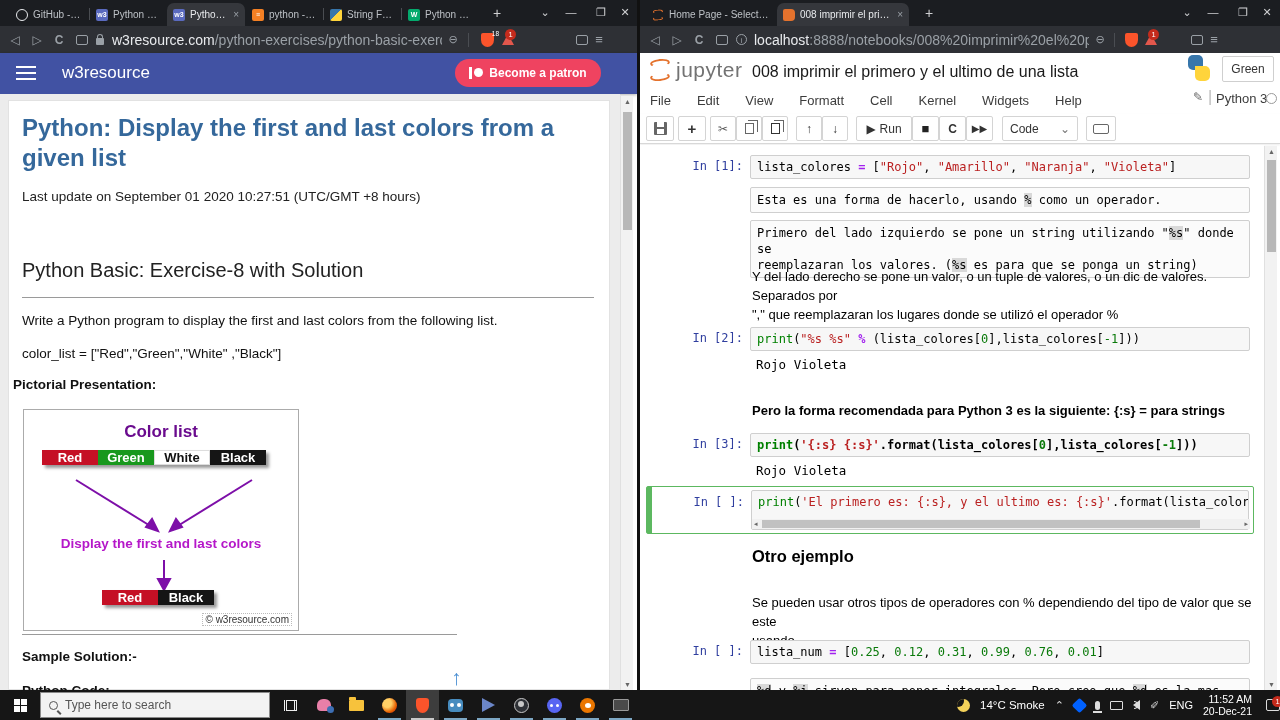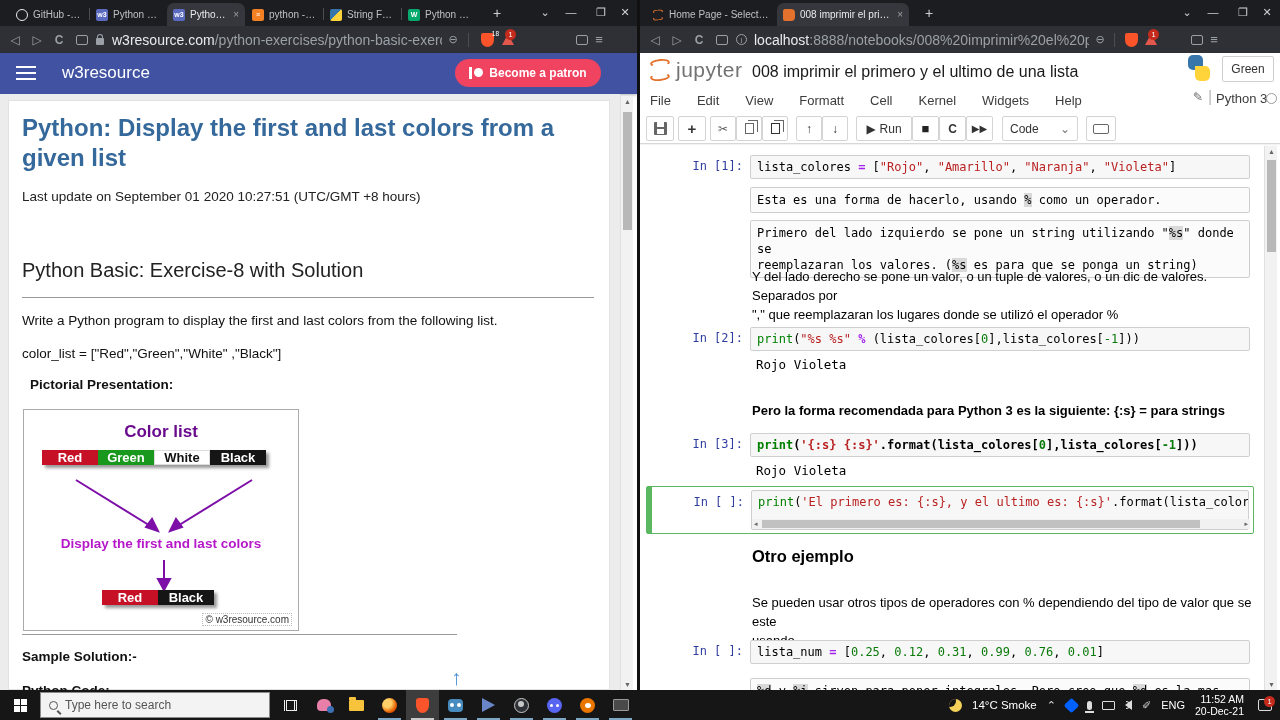--- a/index.html
+++ b/index.html
@@ -107,21 +107,21 @@
   .winlogo{width:13px;height:13px;display:grid;grid-template-columns:6px 6px;grid-template-rows:6px 6px;gap:1px;}
   .winlogo div{background:#fff;}
   .tsearch{width:230px;height:26px;background:#f3f3f3;border:1px solid #8a8a8a;display:flex;align-items:center;
            gap:7px;padding:0 8px;}
   .tsearch .mag{width:9px;height:9px;border:1.5px solid #555;border-radius:50%;position:relative;}
   .tsearch .mag::after{content:"";position:absolute;left:8px;top:8px;width:5px;height:1.5px;background:#555;transform:rotate(45deg);transform-origin:0 0;}
   .tsearch span{font-size:12px;color:#555;}
   .tbicon{width:33px;height:30px;display:flex;align-items:center;justify-content:center;position:relative;}
   .tbicon.focus{background:#3d3d3d;}
   .runline{position:absolute;bottom:0;left:5px;right:5px;height:2px;background:#7da7c4;}
-  .tray{margin-left:auto;display:flex;align-items:center;gap:10px;padding-right:8px;color:#fff;}
+  .tray{margin-left:auto;display:flex;align-items:center;gap:10px;padding-right:0;color:#fff;}
   .trayic{color:#ddd;font-size:11px;}
   .clock{font-size:10.5px;text-align:right;line-height:12px;}
   .moon{width:13px;height:13px;border-radius:50%;background:#f4d25a;position:relative;overflow:hidden;}
   .moon::after{content:"";position:absolute;left:-5px;top:-4px;width:12px;height:12px;border-radius:50%;background:#161616;}
   .badge{position:absolute;right:-4px;top:-4px;width:11px;height:11px;border-radius:50%;background:#c42b1c;
          color:#fff;font-size:7.5px;text-align:center;line-height:11px;}
 
   
   .sq-ic{width:12px;height:10px;border:1.5px solid #9aa0a6;border-radius:2px;}
   .lock-ic{width:8px;height:7px;background:#9aa0a6;border-radius:1px;position:relative;margin-top:3px;}
@@ -216,21 +216,21 @@
     </div>
     <div class="pagebg"></div>
     <div class="card">
       <div class="h1">Python: Display the first and last colors from a
 given list</div>
       <div class="upd">Last update on September 01 2020 10:27:51 (UTC/GMT +8 hours)</div>
       <div class="h2">Python Basic: Exercise-8 with Solution</div>
       <div class="hr1"></div>
       <div class="para">Write a Python program to display the first and last colors from the following list.</div>
       <div class="codeline">color_list = ["Red","Green","White" ,"Black"]</div>
-      <div class="abs bold13" style="left:21px;top:276px;">Pictorial Presentation:</div>
+      <div class="abs bold13" style="left:4px;top:276px;">Pictorial Presentation:</div>
 
       <div class="diag">
         <div class="diag-title">Color list</div>
         <div class="chips">
           <div class="chip" style="background: rgb(197, 16, 37); color: rgb(255, 255, 255);">Red</div>
           <div class="chip" style="background: rgb(24, 152, 29); color: rgb(255, 255, 255);">Green</div>
           <div class="chip" style="border: 1px solid rgb(221, 221, 221); background: rgb(255, 255, 255); color: rgb(17, 17, 17);">White</div>
           <div class="chip" style="background: rgb(21, 21, 21); color: rgb(255, 255, 255);">Black</div>
         </div>
         <svg width="276" height="222" style="position:absolute;left:0;top:0;">

